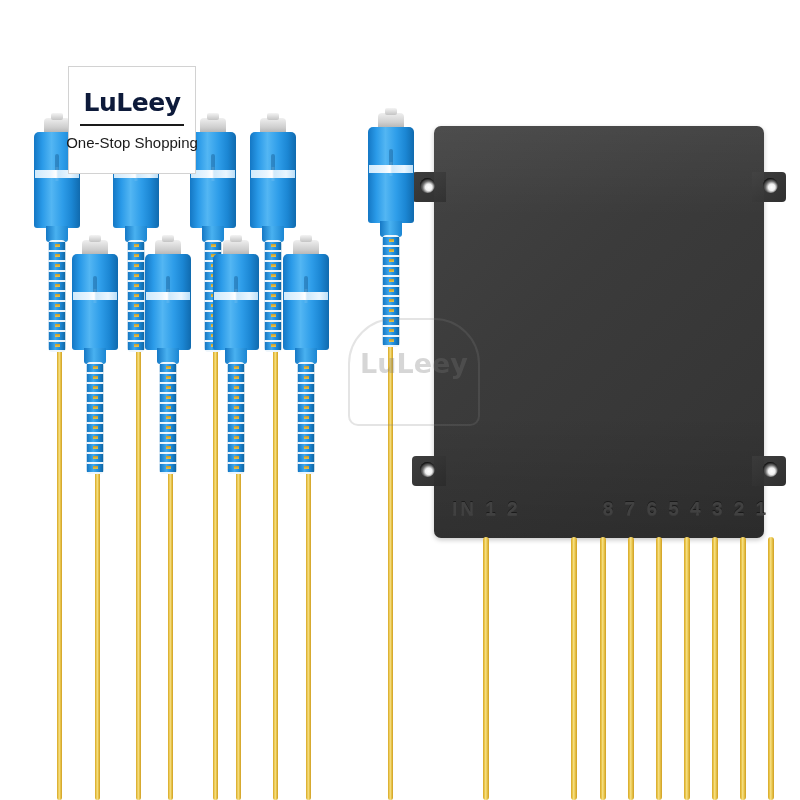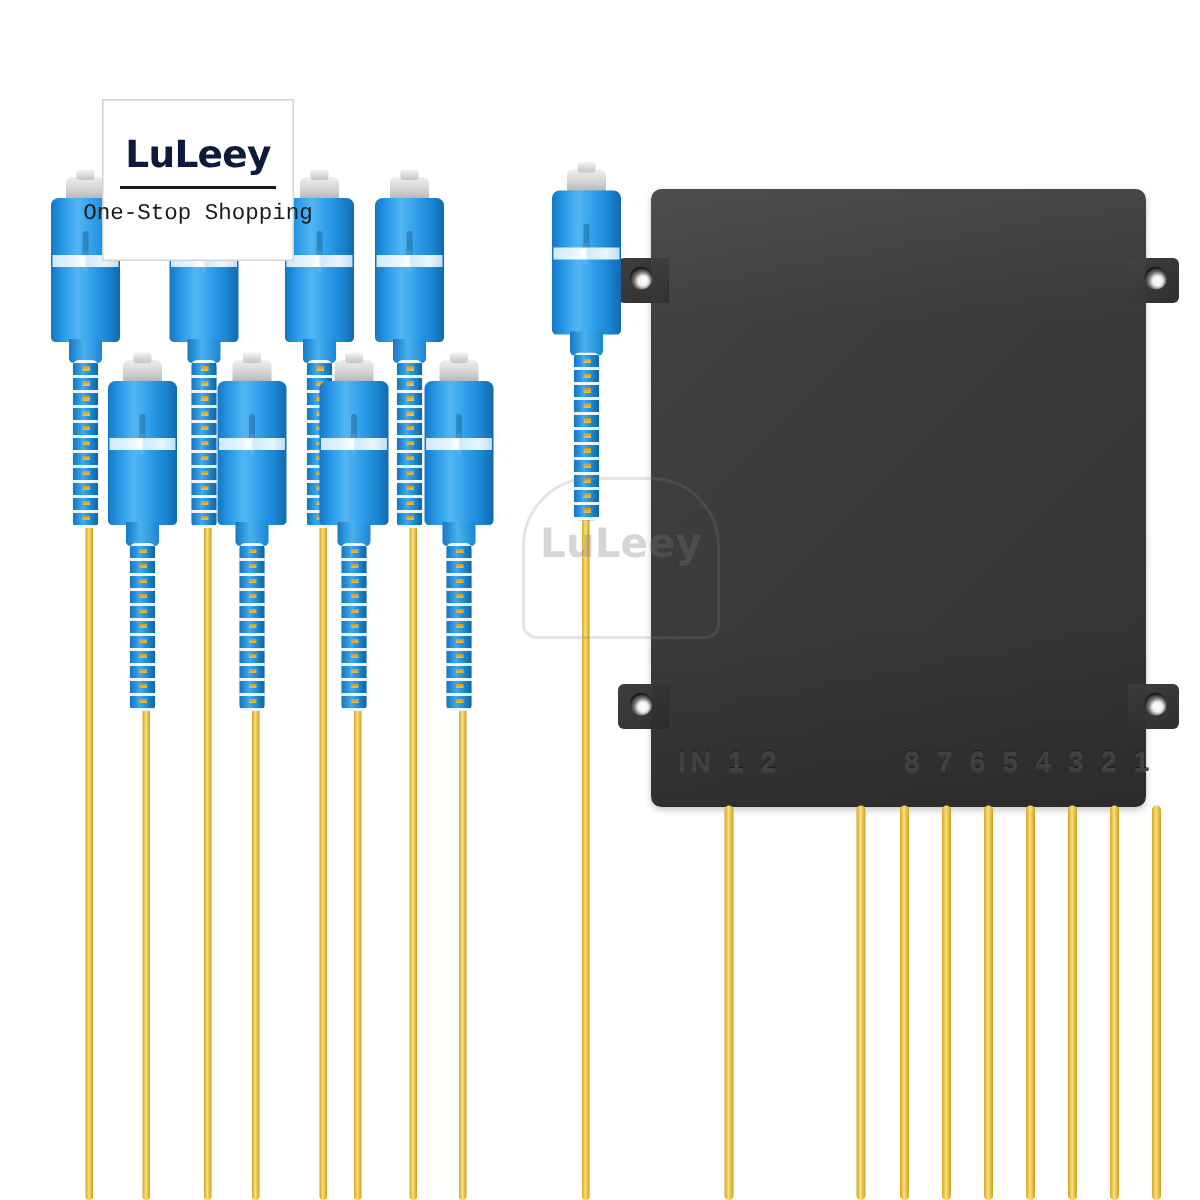--- a/index.html
+++ b/index.html
@@ -219,21 +219,21 @@
     letter-spacing: -0.5px;
     line-height: 1;
   }
   #logo-rule {
     width: 104px;
     height: 2px;
     background: #1a1a1a;
     margin: 9px 0 8px 0;
   }
   #logo-tag {
-    font-family: Liberation Mono, monospace;
+    font-family: Liberation Sans, sans-serif;
     font-size: 15px;
     color: #1a1a1a;
     white-space: nowrap;
   }
 
   
   #watermark {
     position: absolute;
     width: 132px;
     height: 108px;

